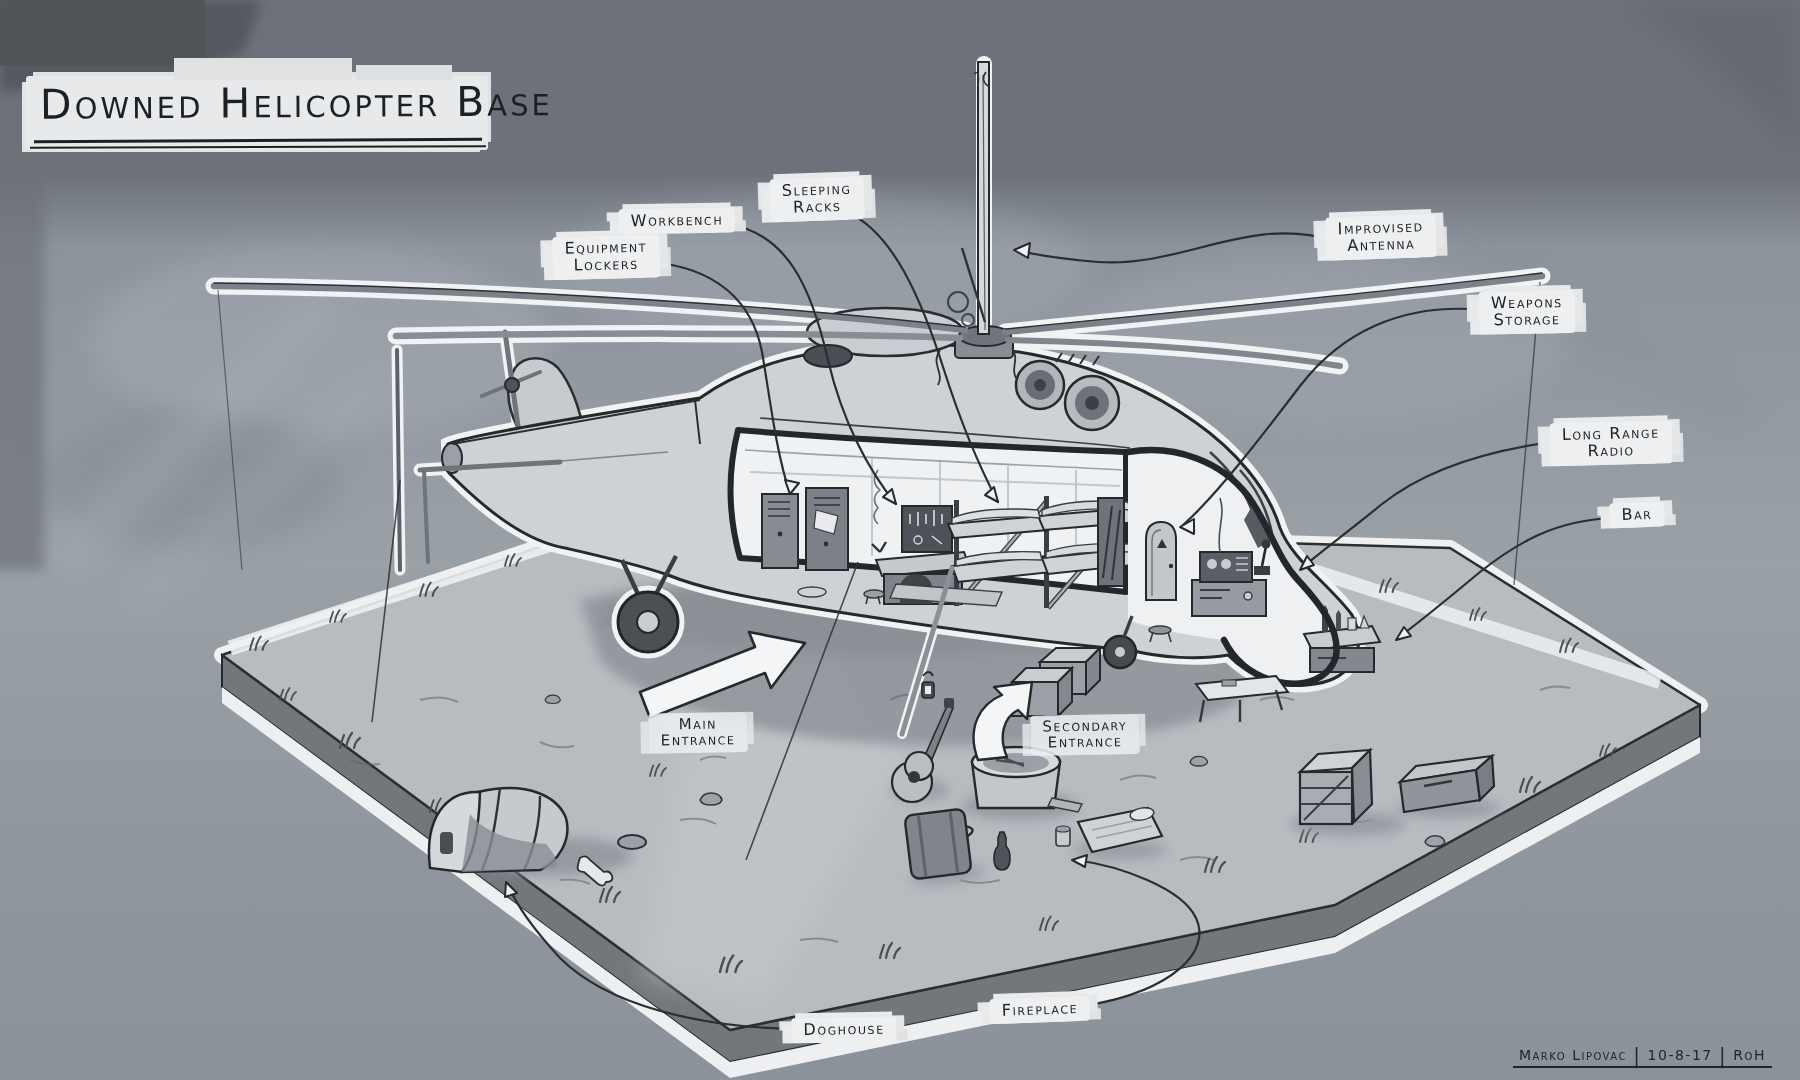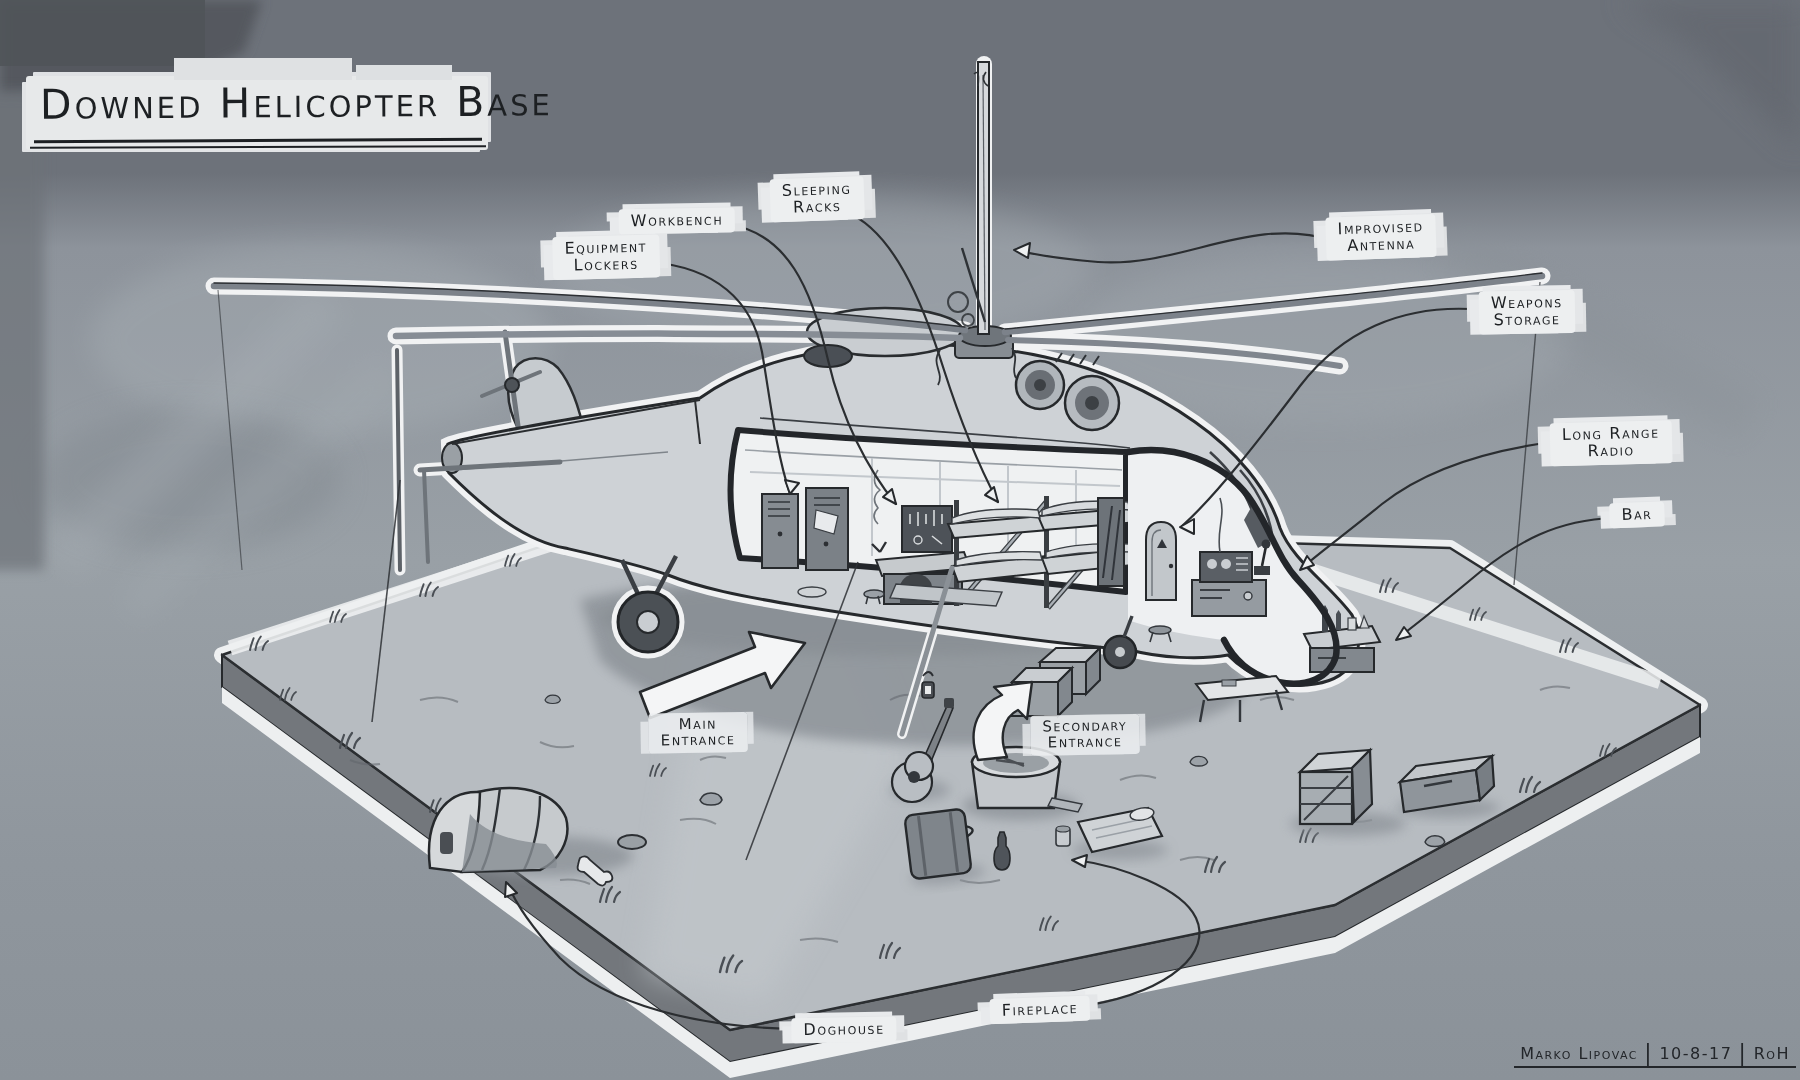--- a/index.html
+++ b/index.html
@@ -40,23 +40,23 @@
   .title-block::after{content:"";position:absolute;left:330px;top:-11px;width:96px;height:15px;background:#dde0e2;}
   .title-text{
     position:absolute;left:14px;top:3px;
     font-variant:small-caps;font-size:41px;letter-spacing:3px;
     color:#1d2023;transform:rotate(-.4deg);white-space:nowrap;
   }
   .title-underline-1{position:absolute;left:8px;bottom:8px;width:448px;border-top:3.5px solid #1d2023;transform:rotate(-.3deg);}
   .title-underline-2{position:absolute;left:4px;bottom:2px;width:456px;border-top:2px solid #1d2023;transform:rotate(-.2deg);}
   
   .signature{
-    position:absolute;right:4px;bottom:12px;
+    position:absolute;right:28px;bottom:12px;
     display:flex;align-items:center;
-    font-variant:small-caps;font-size:16px;letter-spacing:1.5px;
+    font-variant:small-caps;font-size:14px;letter-spacing:1.5px;
     color:#23262a;border-bottom:2.5px solid #23262a;
     padding:0 6px 3px;
   }
   .sig-sep{display:inline-block;transform:scaleY(1.5);margin:0 7px;font-weight:bold;}
 </style>
 </head>
 <body>
 
 <div id="stage">
 

